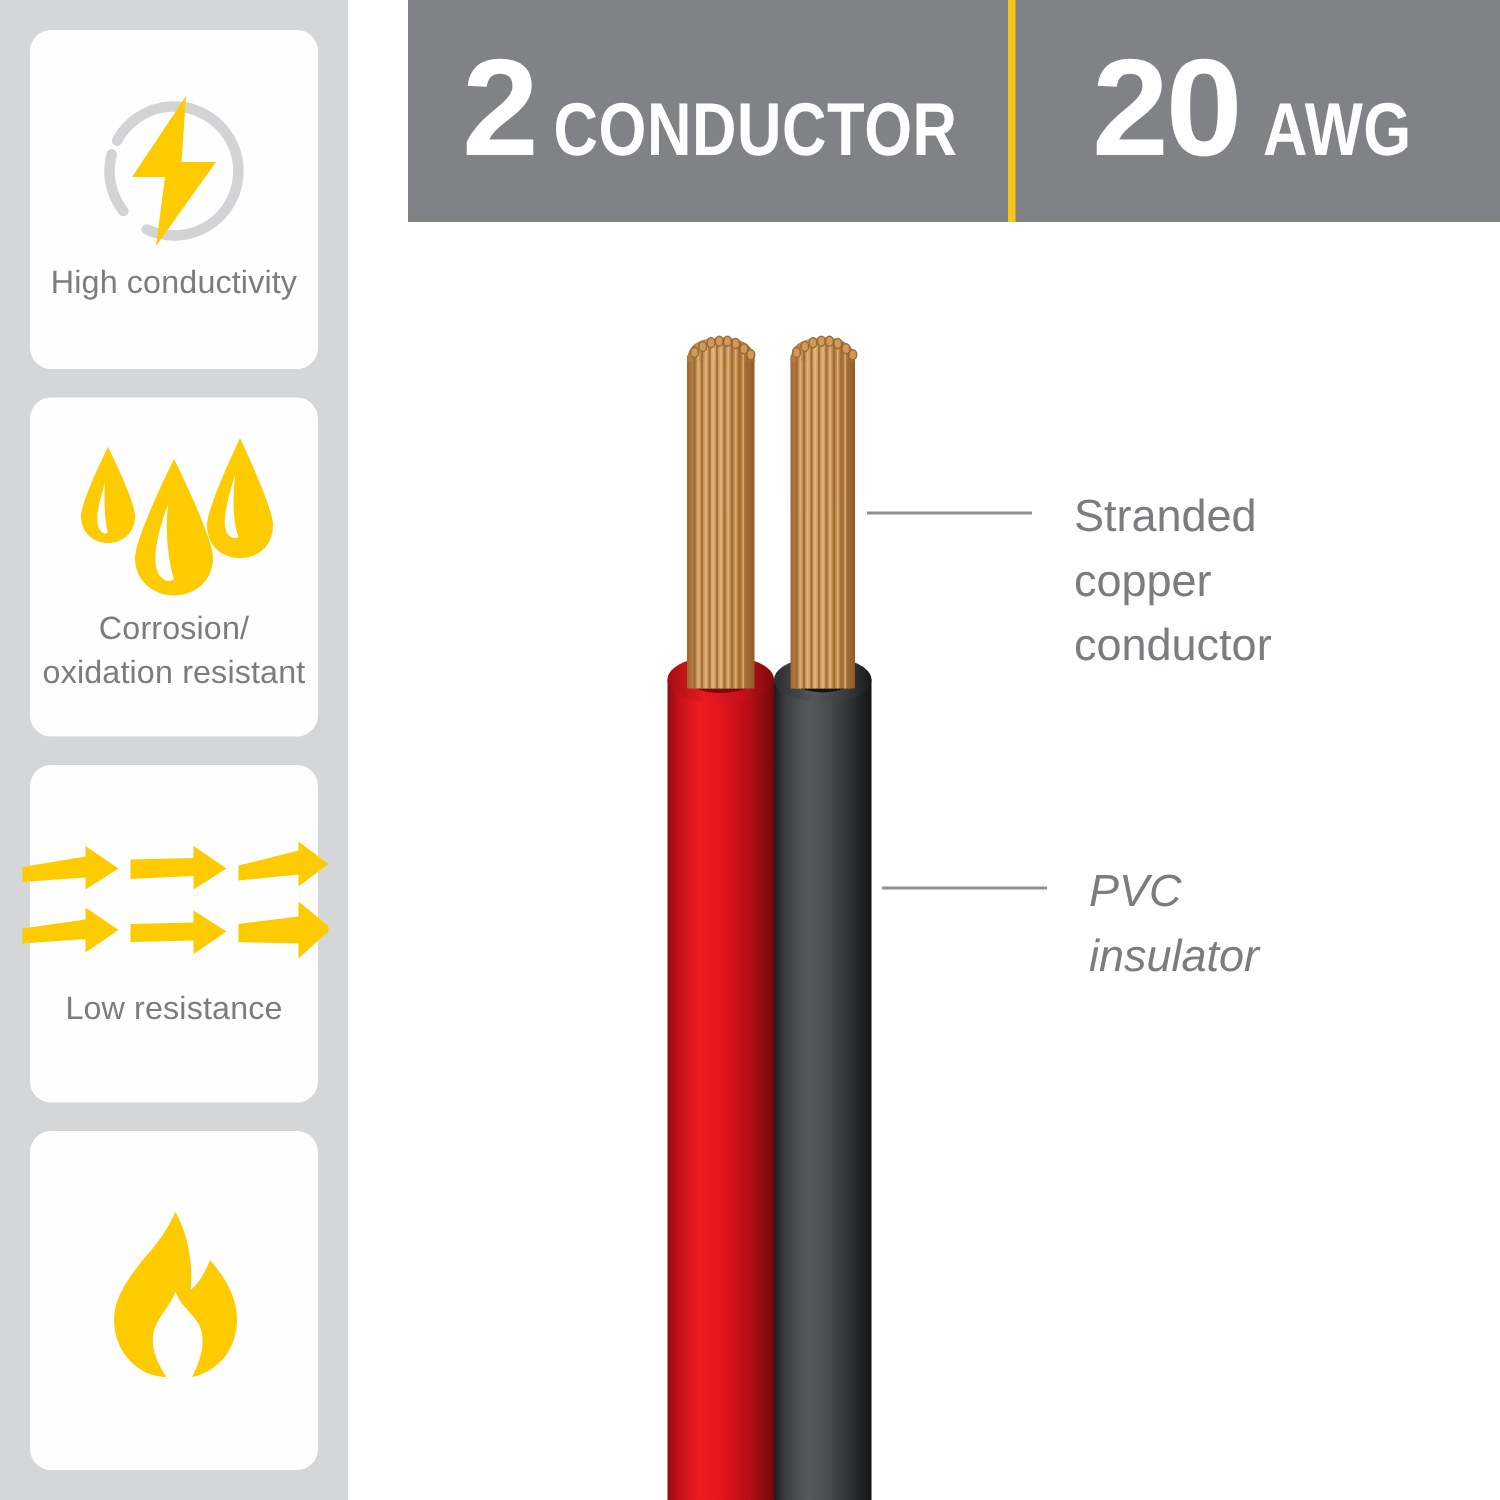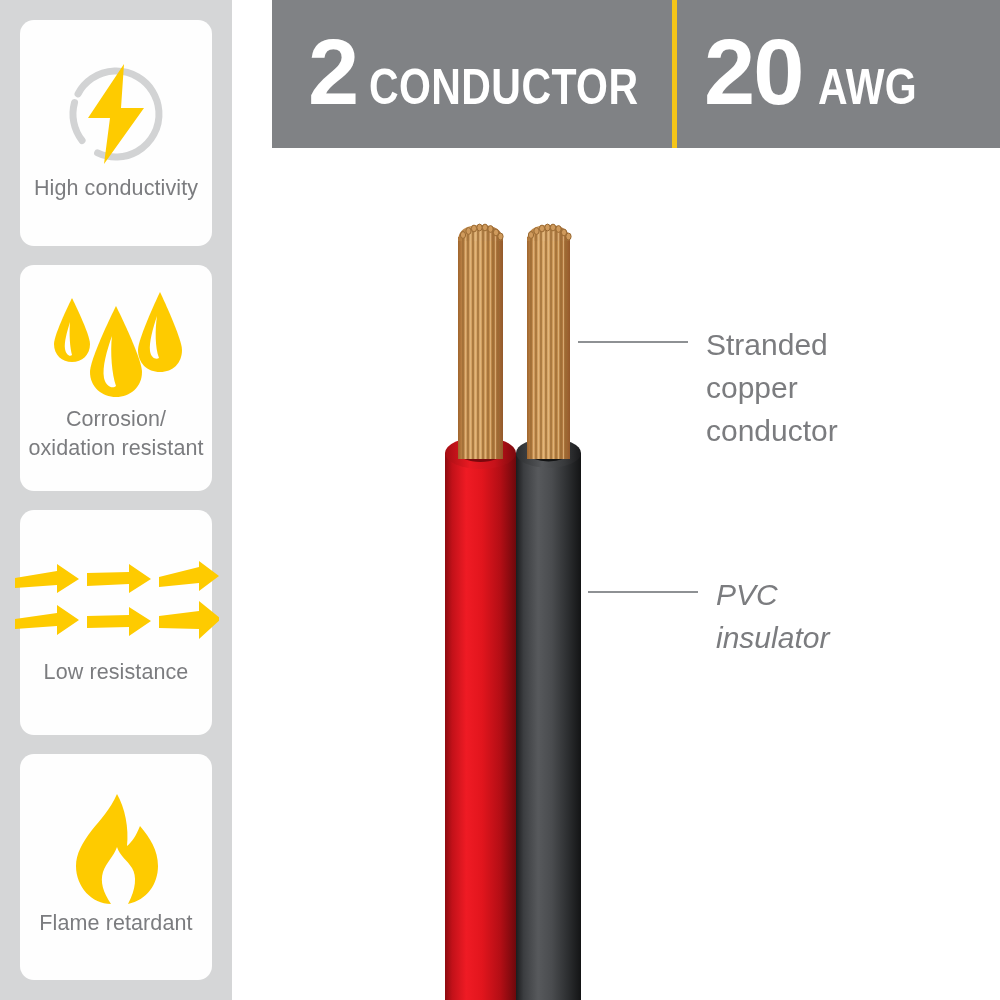--- a/index.html
+++ b/index.html
@@ -80,21 +80,21 @@
     color: #ffffff;
     white-space: nowrap;
   }
   .banner-seg-left {
     position: absolute;
     left: 36px;
     top: 26px;
   }
   .banner-seg-right {
     position: absolute;
-    left: 432px;
+    left: 456px;
     top: 26px;
   }
   .big-num {
     font-size: 92px;
     font-weight: 700;
     line-height: 92px;
     letter-spacing: -2px;
     font-family: "Liberation Sans", sans-serif;
   }
   .unit-word {
@@ -128,21 +128,21 @@
     width: 110px;
     height: 2px;
     background: #8e9194;
     margin-top: 18px;
     flex: none;
   }
   .callout-text {
     color: #7b7c7f;
     font-size: 30px;
     line-height: 43px;
-    margin-left: 18px;
+    margin-left: 28px;
     white-space: pre-line;
     font-weight: 400;
   }
   #callout-stranded { left: 578px; top: 323px; }
   #callout-pvc      { left: 588px; top: 573px; font-style: italic; }
 
   
   .wire-stage {
     position: absolute;
     left: 430px;
@@ -213,22 +213,20 @@
 
     <div class="feature-card">
       <div class="card-icon">
         <svg width="92" height="110" viewBox="0 0 92 110" aria-hidden="true">
           <path fill="#fecb00" d="M47 0 C40 16 30 26 22 36 C12 49 6 60 6 72 C6 93 22 110 41 110
              C33 98 30 88 33 78 C36 69 44 62 47 53 C50 62 57 66 62 74 C67 82 66 95 58 110
              C77 106 88 90 88 72 C88 56 80 44 70 32 C66 42 62 48 57 52 C59 34 55 14 47 0 Z"></path>
           <path fill="#ffffff" d="M47 42 C44 52 40 58 37 65 C34 72 34 78 36 84 C33 74 34 64 38 56 C41 50 45 46 47 42 Z" opacity="0"></path>
         </svg>
       </div>
-      <div class="card-label">Flame
-retardant</div>
     </div>
   </div>
 
   <div class="header-banner">
     <div class="banner-seg banner-seg-left">
       <span class="big-num">2</span>
       <span class="unit-word">CONDUCTOR</span>
     </div>
     <div class="banner-divider"></div>
     <div class="banner-seg banner-seg-right">

